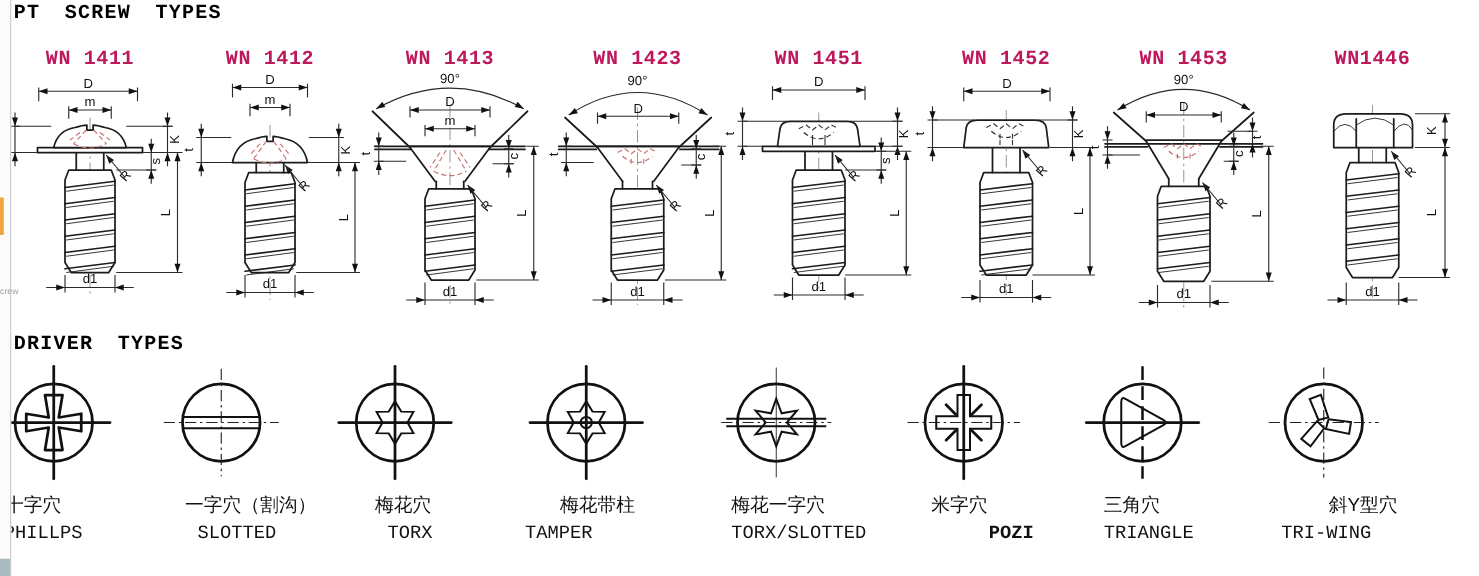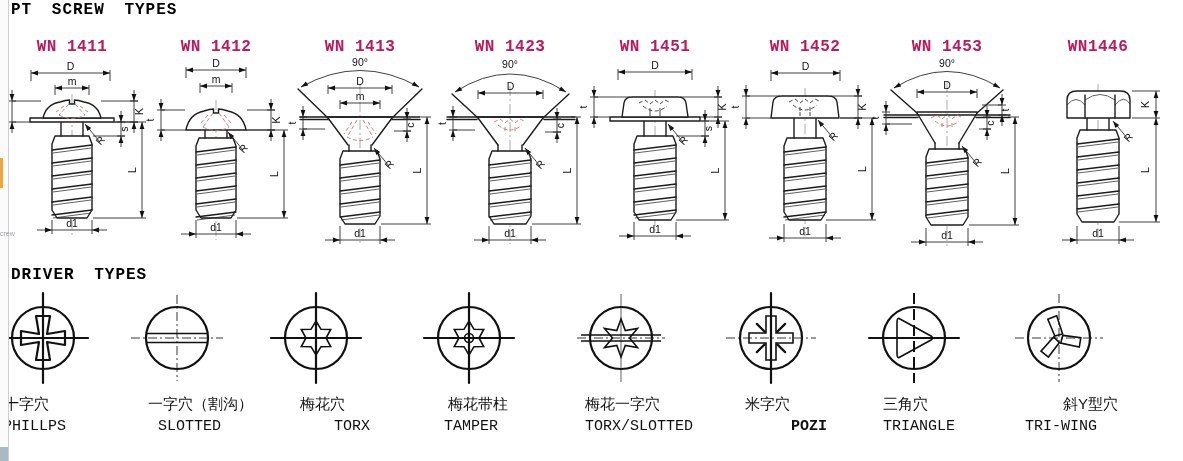--- a/index.html
+++ b/index.html
@@ -623,32 +623,32 @@
       <div class="drv-en" style="left: 158px;">SLOTTED</div>
       <svg viewBox="0 0 100 100" class="driver-svg" style="left: 266px;">
         <g>
           <circle cx="50" cy="50" r="31" class="dln"></circle>
           <line x1="50" y1="5" x2="50" y2="95" class="dln"></line>
           <line x1="5" y1="50" x2="95" y2="50" class="dln"></line>
           <path d="M50.0 33.0L55.0 41.3L64.7 41.5L60.0 50.0L64.7 58.5L55.0 58.7L50.0 67.0L45.0 58.7L35.3 58.5L40.0 50.0L35.3 41.5L45.0 41.3Z" class="dmed"></path>
         </g>
       </svg>
       <div class="drv-cn" style="left: 300px;">梅花穴</div>
-      <div class="drv-en" style="left: 310px; margin-left: 24px;">TORX</div>
+      <div class="drv-en" style="left: 310px;">TORX</div>
       <svg viewBox="0 0 100 100" class="driver-svg" style="left: 419px;">
         <g>
           <circle cx="50" cy="50" r="31" class="dln"></circle>
           <line x1="50" y1="5" x2="50" y2="95" class="dln"></line>
           <line x1="5" y1="50" x2="95" y2="50" class="dln"></line>
           <path d="M50.0 33.0L55.0 41.3L64.7 41.5L60.0 50.0L64.7 58.5L55.0 58.7L50.0 67.0L45.0 58.7L35.3 58.5L40.0 50.0L35.3 41.5L45.0 41.3Z" class="dmed"></path>
           <circle cx="50" cy="50" r="4.5" class="dmed"></circle>
         </g>
       </svg>
       <div class="drv-cn" style="left: 448px;">梅花带柱</div>
-      <div class="drv-en" style="left: 444px;">TAMPER</div>
+      <div class="drv-en" style="left: 420px;">TAMPER</div>
       <svg viewBox="0 0 100 100" class="driver-svg" style="left: 571px;">
         <g>
           <circle cx="50" cy="50" r="31" class="dln"></circle>
           <line x1="50" y1="6" x2="50" y2="94" class="thin"></line>
           <line x1="6" y1="50" x2="94" y2="50" class="ddash"></line>
           <path d="M50.0 31.0L54.3 42.6L66.5 40.5L58.5 50.0L66.5 59.5L54.3 57.4L50.0 69.0L45.8 57.4L33.5 59.5L41.5 50.0L33.5 40.5L45.8 42.6Z" class="dmed"></path>
           <line x1="10" y1="47" x2="90" y2="47" class="dmed"></line>
           <line x1="10" y1="53" x2="90" y2="53" class="dmed"></line>
         </g>
       </svg>

